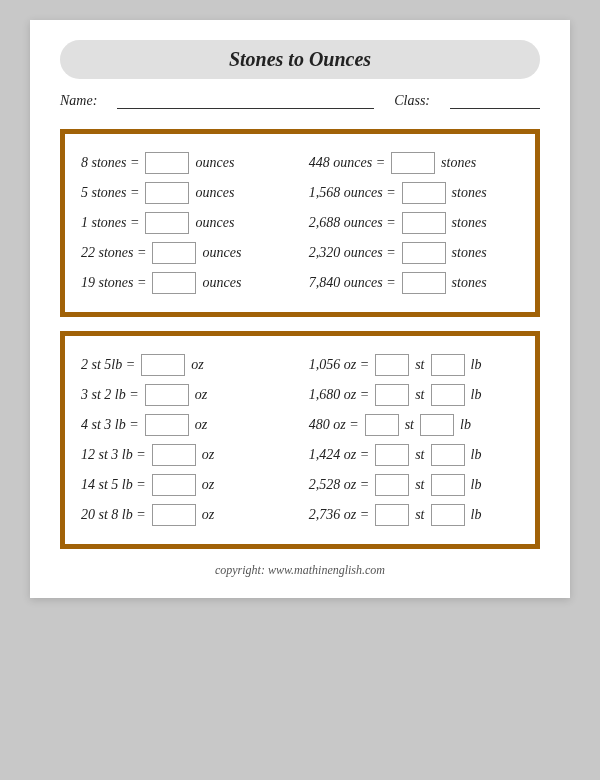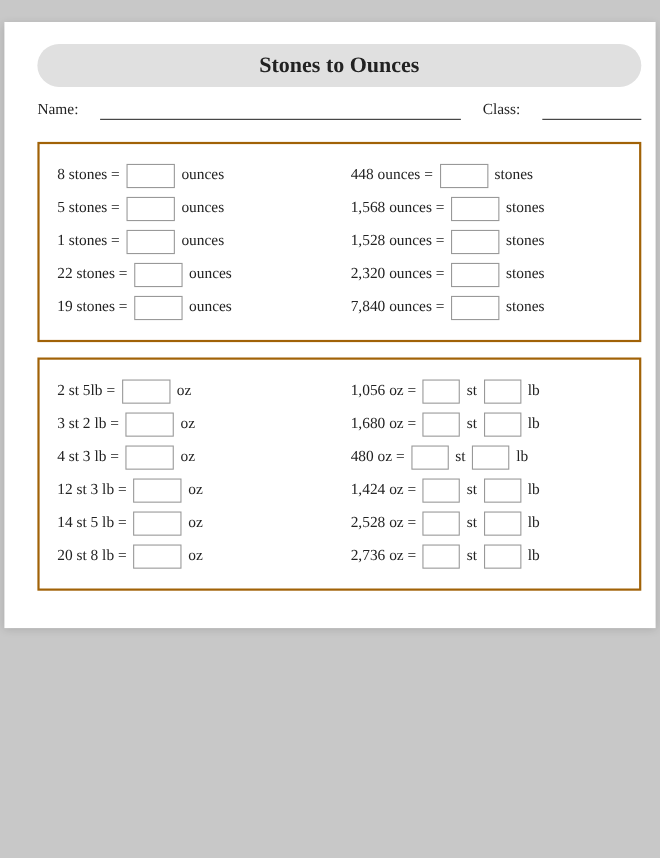--- a/index.html
+++ b/index.html
@@ -8,24 +8,25 @@
       display: flex;
       justify-content: center;
       align-items: flex-start;
       min-height: 780px;
       font-family: 'Times New Roman', Times, serif;
       font-size: 14px;
       color: #222;
     }
     .page {
       background: #fff;
-      width: 592px;
+      width: 540px;
       margin: 20px auto;
-      padding: 20px 13px 20px 30px;
+      padding: 20px 30px 20px 30px;
       box-shadow: 0 2px 8px rgba(0,0,0,0.15);
+      font-style: italic;
     }
     .title-box {
       background: #e0e0e0;
       border-radius: 20px;
       text-align: center;
       padding: 8px 20px;
       font-size: 20px;
       font-weight: bold;
       margin-bottom: 14px;
     }
@@ -48,21 +49,21 @@
       border-bottom: 1.5px solid #333;
       width: 90px;
       height: 16px;
     }
     .instructions {
       text-align: center;
       margin-bottom: 12px;
       font-size: 13px;
     }
     .section {
-      border: 2px solid #a16207;
+      border: 5px solid #a16207;
       padding: 10px 16px;
       margin-bottom: 14px;
     }
     .row {
       display: flex;
       align-items: center;
       justify-content: space-between;
       margin: 8px 0;
     }
     .half {
@@ -138,21 +139,21 @@
       <span class="label-text">stones</span>
     </div>
   </div>
       <div class="row">
     <div class="half">
       <span class="label-text">1 stones =</span>
       <div class="input-box"></div>
       <span class="label-text">ounces</span>
     </div>
     <div class="half right">
-      <span class="label-text">1,528 ounces =</span>
+      <span class="label-text">2,688 ounces =</span>
       <div class="input-box"></div>
       <span class="label-text">stones</span>
     </div>
   </div>
       <div class="row">
     <div class="half">
       <span class="label-text">22 stones =</span>
       <div class="input-box"></div>
       <span class="label-text">ounces</span>
     </div>
@@ -257,13 +258,14 @@
     <div class="half right">
       <span class="label-text">2,736 oz =</span>
       <div class="input-box-sm"></div>
       <span class="label-text">st</span>
       <div class="input-box-sm"></div>
       <span class="label-text">lb</span>
     </div>
   </div>
     </div>
 
+  <div class="copyright">copyright:   www.mathinenglish.com</div>
 </div>
 
 </body></html>

